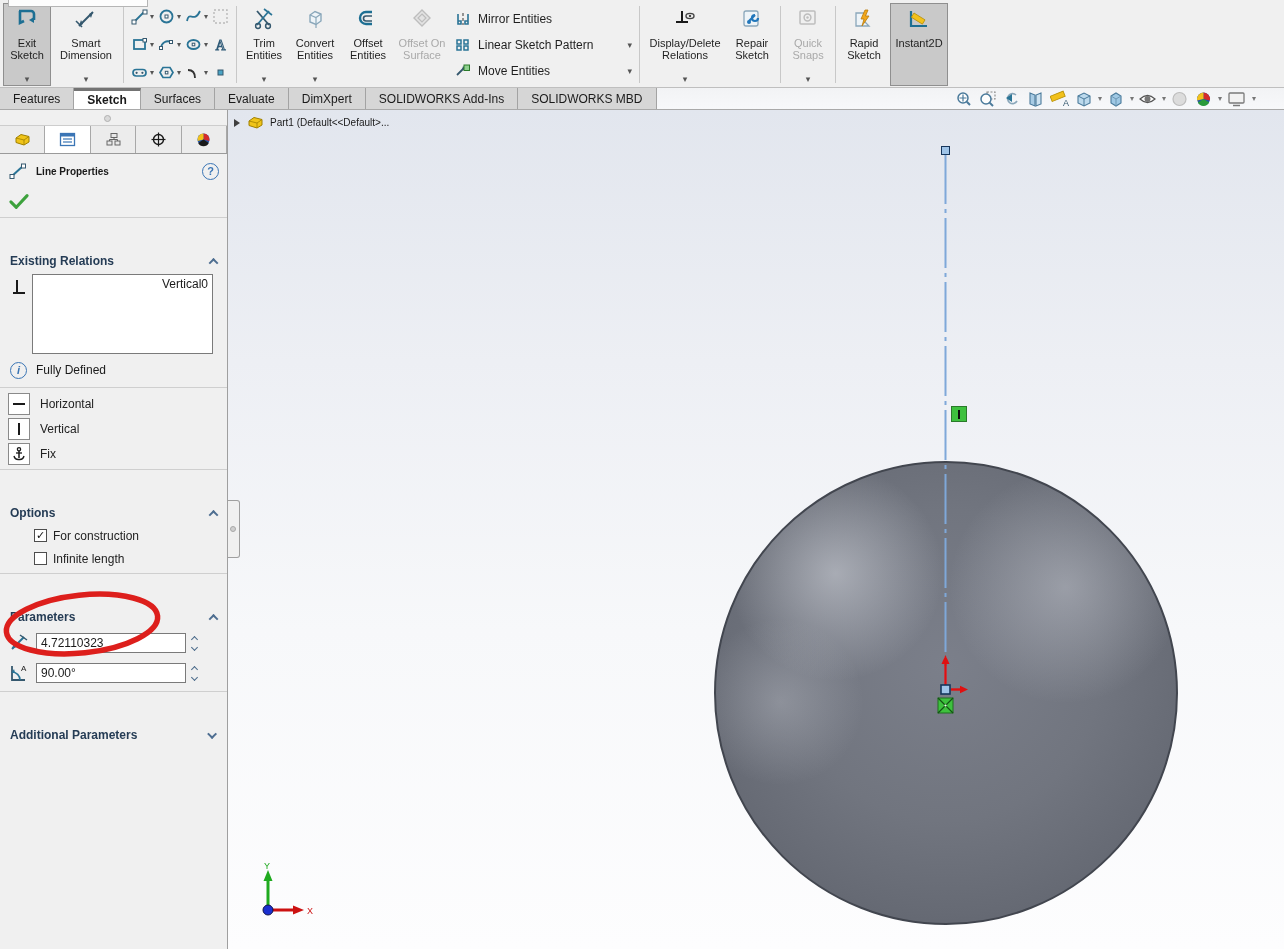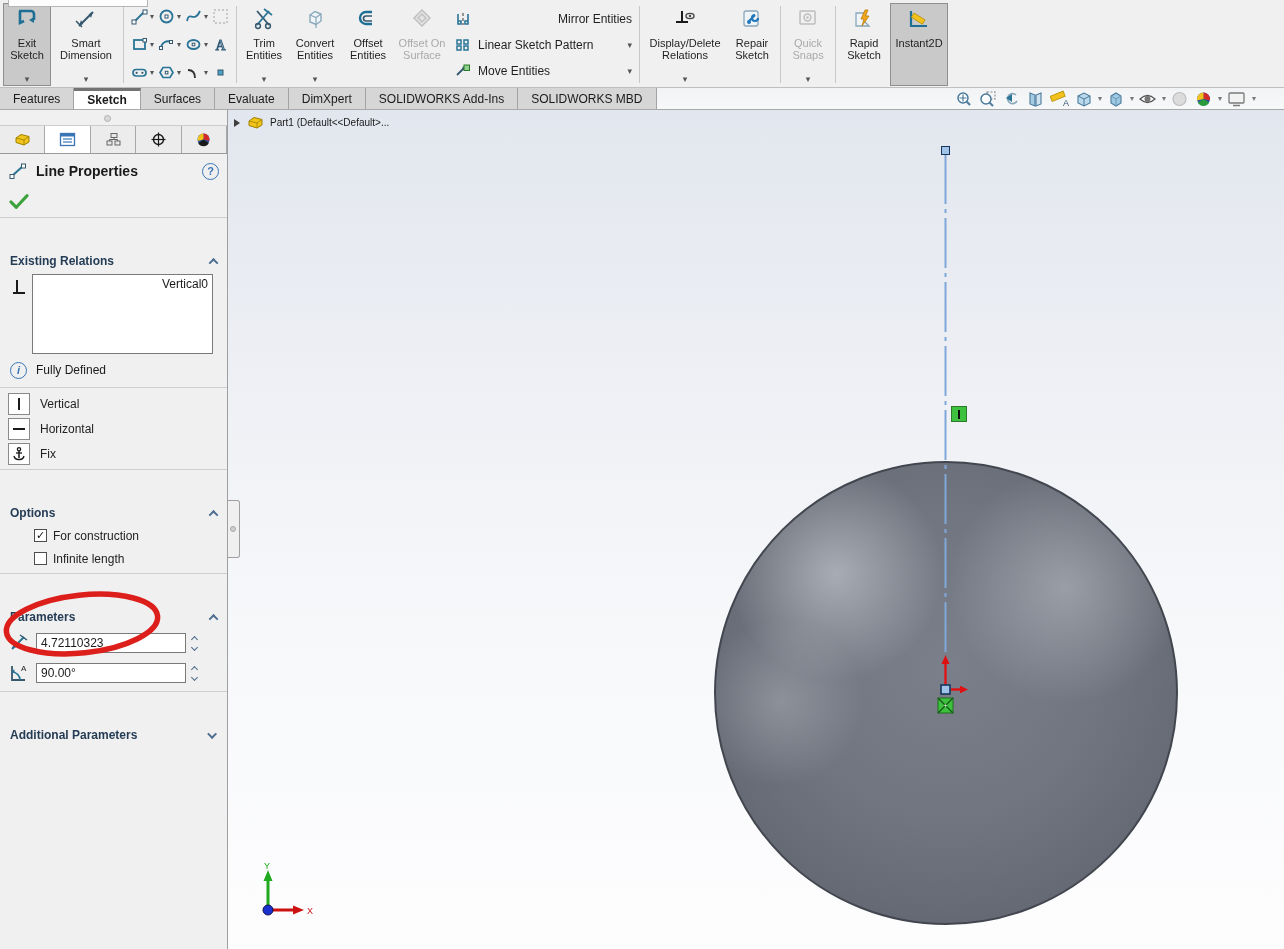--- a/index.html
+++ b/index.html
@@ -17,21 +17,21 @@
   .tb-btn .tb-label { font-size:11px; line-height:12px; text-align:center; margin-top:2px; }
   .tb-btn .tb-caret { font-size:9px; color:#555; margin-top:auto; line-height:9px; }
   .tb-btn.pressed { background:#c9c9c9; border:1px solid #8f8f8f; }
   .tb-btn.disabled { color:#a9a9a9; }
   .tb-sep { width:1px; background:#c8c8c8; margin:4px 3px; }
   .sketch-grid { display:grid; grid-template-rows:repeat(3,1fr); grid-template-columns:repeat(4,auto);
     align-items:center; padding:1px 2px; }
   .sg-cell { display:flex; align-items:center; padding:0 2px; height:24px; }
   .sg-caret { font-size:8px; color:#555; margin-left:2px; }
   .mirror-stack { display:flex; flex-direction:column; justify-content:center; padding:2px 4px; }
-  .mrow { display:flex; align-items:center; height:26px; width:178px; font-size:12px; color:#1f1f1f;justify-content:space-between; }
+  .mrow { display:flex; align-items:center; height:26px; width:178px; font-size:12px; color:#1f1f1f; }
   .mrow .mlabel { margin-left:6px; white-space:nowrap; }
   .mrow .mcaret { margin-left:auto; font-size:9px; color:#555; }
 
   
   .tabstrip { height:22px; display:flex; align-items:stretch; background:#d6d6d6;
     border-bottom:1px solid #a9a9a9; position:relative; }
   .ctab { display:flex; align-items:center; padding:0 13px; font-size:12px; color:#1a1a1a;
     background:#d6d6d6; border-right:1px solid #a3a3a3; cursor:default; }
   .ctab.active { background:#ffffff; font-weight:bold; border-top:3px solid #737373; }
   .tabstrip-rest { flex:1; background:linear-gradient(180deg,#f2f3f5,#f7f8fa); display:flex;
@@ -46,21 +46,21 @@
   
   .pm { width:228px; background:#f0f0f0; border-right:1px solid #9f9f9f; position:relative; z-index:2; }
   .pm-splitter { height:16px; border-bottom:1px solid #cdcdcd; position:relative; }
   .pm-splitter .dot { position:absolute; left:104px; top:5px; width:7px; height:7px;
     border-radius:50%; background:#d9d9d9; border:1px solid #b0b0b0; }
   .pm-tabs { height:28px; display:flex; border-bottom:1px solid #9a9a9a; background:#ececec; }
   .pm-tab { flex:1; display:flex; align-items:center; justify-content:center;
     border-right:1px solid #a8a8a8; background:#ececec; }
   .pm-tab.active { background:#ffffff; }
   .pm-header { height:34px; display:flex; align-items:center; padding:0 8px; }
-  .pm-title { font-size:14px; font-weight:bold; color:#1a1a1a; margin-left:8px; }
+  .pm-title { font-size:10px; font-weight:bold; color:#1a1a1a; margin-left:8px; }
   .help-circle { margin-left:auto; width:17px; height:17px; border-radius:50%;
     border:1.5px solid #3a75b5; color:#3a75b5; font-size:11px; font-weight:bold;
     display:flex; align-items:center; justify-content:center; }
   .pm-ok { height:26px; padding-left:8px; display:flex; align-items:center; }
   .pm-div { border-top:1px solid #cfcfcf; margin:3px 0; }
   .sec-head { height:22px; display:flex; align-items:center; padding:0 10px;
     font-size:12px; font-weight:bold; color:#253c55;margin-top:32px; }
   .chv { width:7px; height:7px; border-left:2px solid #4e6e91; border-top:2px solid #4e6e91;
     display:inline-block; margin-left:auto; }
   .chv.up { transform:rotate(45deg) translate(1px,1px); }
@@ -568,32 +568,32 @@
       <div class="status-row">
         <span class="info-circle">i</span>
         <span class="status-text">Fully Defined</span>
       </div>
 
       <div class="pm-div"></div>
 
       <div class="rel-row">
         <span class="rel-box">
           <svg width="16" height="16" viewBox="0 0 16 16">
-              <line x1="8" y1="2" x2="8" y2="14" stroke="#1a1a1a" stroke-width="2"></line>
-            </svg>
-        </span>
-        <span class="rel-label">Vertical</span>
+              <line x1="2" y1="8" x2="14" y2="8" stroke="#1a1a1a" stroke-width="2"></line>
+            </svg>
+        </span>
+        <span class="rel-label">Horizontal</span>
       </div>
       <div class="rel-row">
         <span class="rel-box">
           <svg width="16" height="16" viewBox="0 0 16 16">
-              <line x1="2" y1="8" x2="14" y2="8" stroke="#1a1a1a" stroke-width="2"></line>
-            </svg>
-        </span>
-        <span class="rel-label">Horizontal</span>
+              <line x1="8" y1="2" x2="8" y2="14" stroke="#1a1a1a" stroke-width="2"></line>
+            </svg>
+        </span>
+        <span class="rel-label">Vertical</span>
       </div>
       <div class="rel-row">
         <span class="rel-box">
           <svg width="16" height="16" viewBox="0 0 16 16">
               <circle cx="8" cy="3.2" r="1.6" fill="none" stroke="#1a1a1a" stroke-width="1.3"></circle>
               <line x1="8" y1="5" x2="8" y2="12" stroke="#1a1a1a" stroke-width="1.5"></line>
               <line x1="5" y1="7" x2="11" y2="7" stroke="#1a1a1a" stroke-width="1.3"></line>
               <path d="M3 10 q1 4 5 3.5 q4 0.5 5 -3.5" fill="none" stroke="#1a1a1a" stroke-width="1.4"></path>
             </svg>
         </span>

